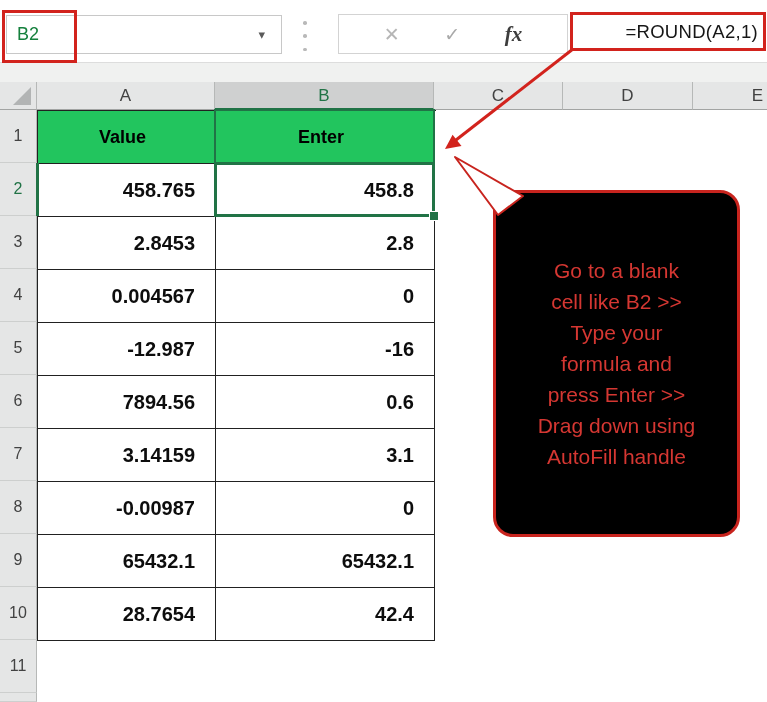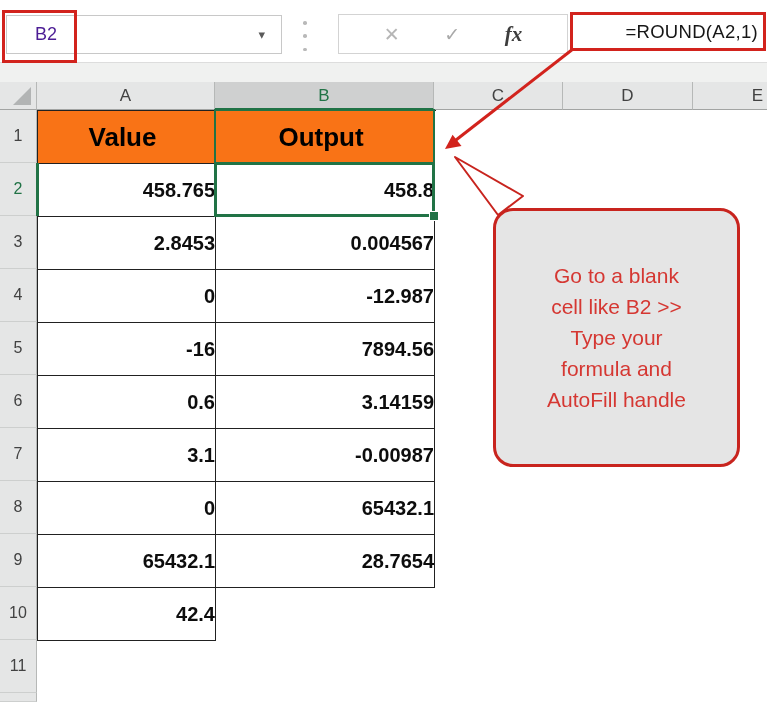--- a/index.html
+++ b/index.html
@@ -9,22 +9,22 @@
     font-family:"Liberation Sans", sans-serif;
     -webkit-font-smoothing:antialiased;
   }
   
   .topbar { position:absolute; left:0; top:0; width:767px; height:62px; background:#fff; }
   .namebox {
     position:absolute; left:6px; top:15px; width:276px; height:39px;
     background:#fff; border:1px solid #c8c8c8;
   }
   .namebox-value {
-    position:absolute; left:28px; top:0; line-height:37px;
-    font-size:18px; color:#4c1d95;
+    position:absolute; left:10px; top:0; line-height:37px;
+    font-size:18px; color:#15803d;
   }
   .namebox-caret {
     position:absolute; right:16px; top:0; line-height:37px;
     font-size:13px; color:#5a5a5a;
   }
   .red-rect {
     position:absolute; border:3px solid #d2231d; background:transparent; z-index:3;
   }
   .name-redrect { left:2px; top:10px; width:75px; height:53px; }
   .formula-redrect {
@@ -78,37 +78,37 @@
     background:#217346; z-index:4; }
   
   .datatable {
     position:absolute; left:37px; top:28px; width:399px;
     display:grid; grid-template-columns:178px 219px; grid-auto-rows:53px;
     border-top:1px solid #212121; border-left:1px solid #212121;
   }
   .cell {
     border-right:1px solid #212121; border-bottom:1px solid #212121;
     background:#fff; font-size:20px; font-weight:700; color:#0d0d0d;
-    text-align:right; padding-right:0; line-height:52px; overflow:hidden;
+    text-align:right; padding-right:20px; line-height:52px; overflow:hidden;
   }
   .cell.hdr {
-    background:#f97316; text-align:center; padding-right:8px;
-    font-size:26px; color:#000;
+    background:#22c55e; text-align:center; padding-right:8px;
+    font-size:18px; color:#000;
   }
   
   .b1-outline { position:absolute; left:214px; top:27px; width:221px; height:55px;
     border:2px solid #217346; z-index:5; pointer-events:none; }
   .b2-outline { position:absolute; left:214px; top:80px; width:221px; height:55px;
     border:3px solid #217346; z-index:5; }
   .fill-handle { position:absolute; left:429px; top:129px; width:10px; height:10px;
     background:#217346; border:1.5px solid #ffffff; z-index:6; }
   
   .callout {
-    position:absolute; left:493px; top:208px; width:247px; height:259px;
-    background:#e5e5e5; border:3px solid #c8241e; border-radius:20px; z-index:15;
+    position:absolute; left:493px; top:190px; width:247px; height:347px;
+    background:#000000; border:3px solid #c8241e; border-radius:20px; z-index:15;
     display:flex; flex-direction:column; align-items:center; justify-content:center;
   }
   .callout-line {
     font-size:21px; line-height:31px; color:#d53732; text-align:center; white-space:nowrap;
   }
   .anno-svg { position:absolute; left:0; top:0; width:767px; height:702px;
     z-index:20; pointer-events:none; }
 </style>
 </head>
 <body>
@@ -156,25 +156,26 @@
   <div class="rh" style="top:346px;">7</div>
   <div class="rh" style="top:399px;">8</div>
   <div class="rh" style="top:452px;">9</div>
   <div class="rh" style="top:505px;">10</div>
   <div class="rh" style="top:558px;">11</div>
   <div class="rh" style="top:611px; height:9px;"></div>
   <div class="row2-accent"></div>
 
   <div class="datatable">
     <div class="cell hdr">Value</div>
-    <div class="cell hdr">Output</div>
+    <div class="cell hdr">Enter</div>
 
     <div class="cell">458.765</div>
     <div class="cell">458.8</div>
     <div class="cell">2.8453</div>
+    <div class="cell">2.8</div>
     <div class="cell">0.004567</div>
     <div class="cell">0</div>
     <div class="cell">-12.987</div>
     <div class="cell">-16</div>
     <div class="cell">7894.56</div>
     <div class="cell">0.6</div>
     <div class="cell">3.14159</div>
     <div class="cell">3.1</div>
     <div class="cell">-0.00987</div>
     <div class="cell">0</div>
@@ -187,20 +188,22 @@
   <div class="b1-outline"></div>
   <div class="b2-outline"></div>
   <div class="fill-handle"></div>
 </div>
 
 <div class="callout">
   <div class="callout-line">Go to a blank</div>
   <div class="callout-line">cell like B2 &gt;&gt;</div>
   <div class="callout-line">Type your</div>
   <div class="callout-line">formula and</div>
+  <div class="callout-line">press Enter &gt;&gt;</div>
+  <div class="callout-line">Drag down using</div>
   <div class="callout-line">AutoFill handle</div>
 </div>
 
 <svg class="anno-svg" viewBox="0 0 767 702">
   <polygon points="455,157 523,196 498,215" fill="#ffffff" stroke="#c8241e" stroke-width="2" stroke-linejoin="round"></polygon>
   <line x1="573" y1="49" x2="456" y2="140" stroke="#d2231d" stroke-width="3"></line>
   <polygon points="445,149 452.6,134.8 461.5,145.9" fill="#d2231d"></polygon>
 </svg>
 
 </body></html>

